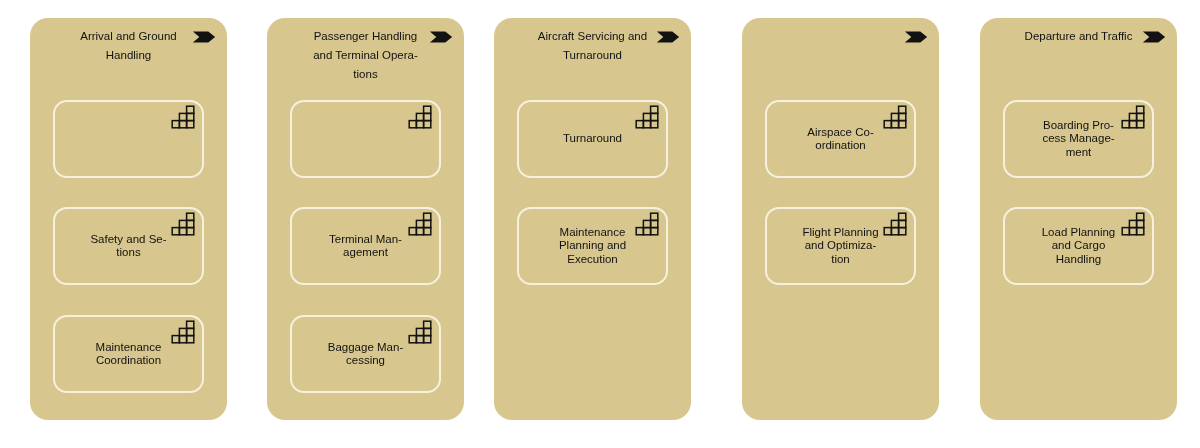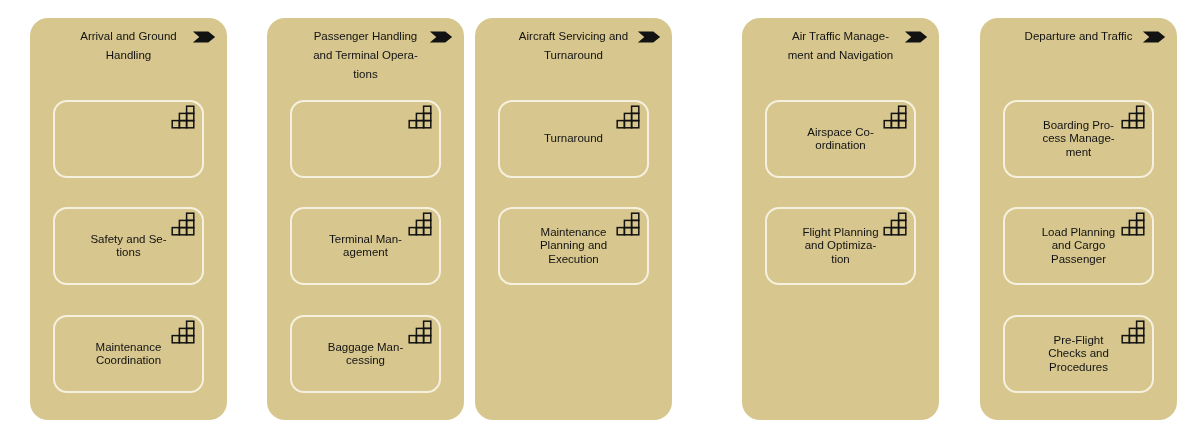--- a/index.html
+++ b/index.html
@@ -5,21 +5,21 @@
   html,body{margin:0;padding:0;}
   body{
     width:1200px;height:448px;position:relative;background:#ffffff;
     font-family:"Liberation Sans",sans-serif;color:#121212;overflow:hidden;
   }
   .canvas{position:absolute;inset:0;}
   .group{
     position:absolute;top:18px;width:197px;height:402px;
     background:#d7c78f;border-radius:18px;
   }
-  .g1{left:30px}.g2{left:267px}.g3{left:475px}.g4{left:742px}.g5{left:980px}
+  .g1{left:30px}.g2{left:267px}.g3{left:494px}.g4{left:742px}.g5{left:980px}
   .group-title{
     padding:9px 8px 0 8px;text-align:center;
     font-size:11.5px;line-height:19px;white-space:pre-line;
   }
   .vs-icon{position:absolute;top:12px;right:11px;width:24px;height:14px;}
   .vs-icon svg{display:block;width:100%;height:100%;}
   .item{
     position:absolute;left:23px;width:151px;height:78px;box-sizing:border-box;
     border:2px solid #f6f1de;border-radius:14px;
     display:flex;align-items:center;justify-content:center;
@@ -170,22 +170,20 @@
             <rect x="15.6" y="1.2" width="7.2" height="7.2"></rect>
           </svg>
       </span>
       <span class="item-label">Maintenance
 Planning and
 Execution</span>
     </div>
   </section>
 
   <section class="group g4">
-    <div class="group-title">Air Traffic Manage-
-ment and Navigation</div>
     <span class="vs-icon">
       <svg viewBox="0 0 28 15">
           <path d="M1 1 H19 L27 7.5 L19 14 H1 L8.5 7.5 Z" fill="#121212"></path>
         </svg>
     </span>
     <div class="item row1">
       <span class="cap-icon">
         <svg viewBox="0 0 24 24" fill="none" stroke="#121212" stroke-width="1.5">
             <rect x="1.2" y="15.6" width="7.2" height="7.2"></rect>
             <rect x="8.4" y="15.6" width="7.2" height="7.2"></rect>
@@ -243,32 +241,17 @@
             <rect x="1.2" y="15.6" width="7.2" height="7.2"></rect>
             <rect x="8.4" y="15.6" width="7.2" height="7.2"></rect>
             <rect x="15.6" y="15.6" width="7.2" height="7.2"></rect>
             <rect x="8.4" y="8.4" width="7.2" height="7.2"></rect>
             <rect x="15.6" y="8.4" width="7.2" height="7.2"></rect>
             <rect x="15.6" y="1.2" width="7.2" height="7.2"></rect>
           </svg>
       </span>
       <span class="item-label">Load Planning
 and Cargo
-Passenger</span>
-    </div>
-    <div class="item row3">
-      <span class="cap-icon">
-        <svg viewBox="0 0 24 24" fill="none" stroke="#121212" stroke-width="1.5">
-            <rect x="1.2" y="15.6" width="7.2" height="7.2"></rect>
-            <rect x="8.4" y="15.6" width="7.2" height="7.2"></rect>
-            <rect x="15.6" y="15.6" width="7.2" height="7.2"></rect>
-            <rect x="8.4" y="8.4" width="7.2" height="7.2"></rect>
-            <rect x="15.6" y="8.4" width="7.2" height="7.2"></rect>
-            <rect x="15.6" y="1.2" width="7.2" height="7.2"></rect>
-          </svg>
-      </span>
-      <span class="item-label">Pre-Flight
-Checks and
-Procedures</span>
+Handling</span>
     </div>
   </section>
 
 </div>
 
 </body></html>

